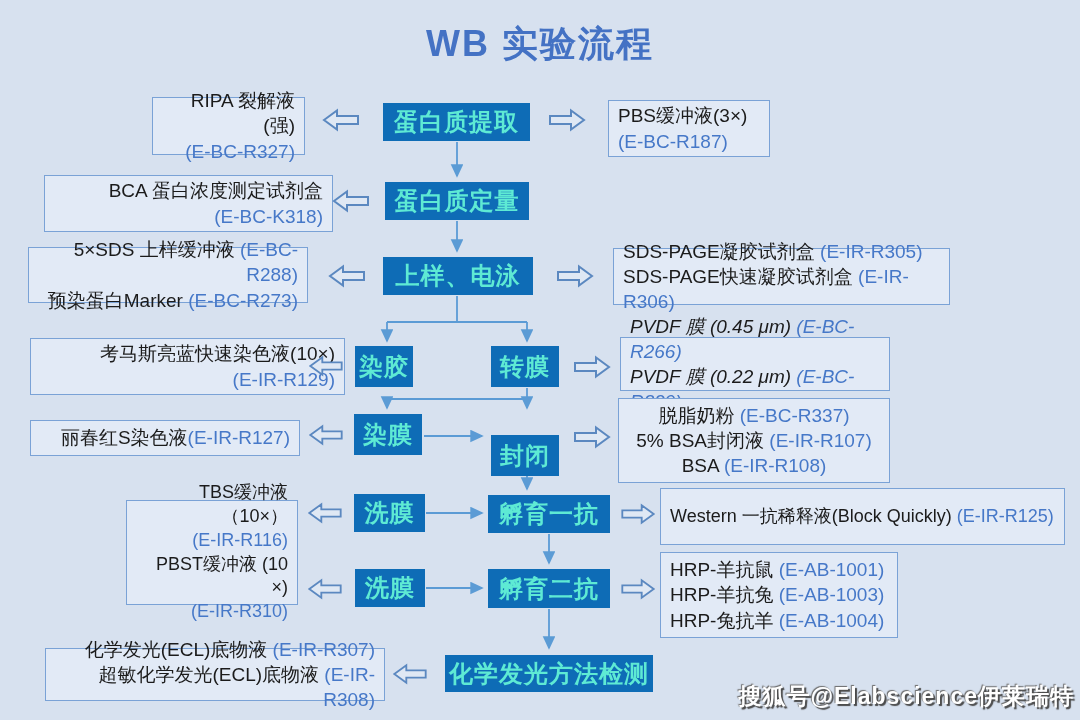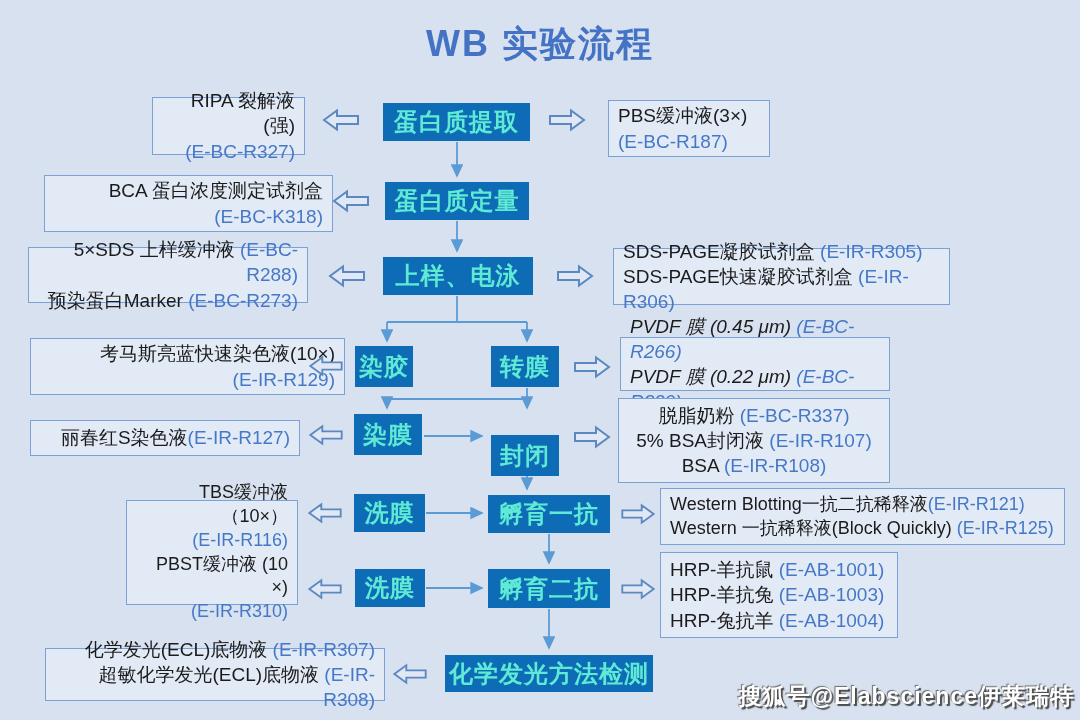--- a/index.html
+++ b/index.html
@@ -147,21 +147,20 @@
   </div>
 
   <div class="rbox al-right fs18" style="left:126px;top:500px;width:172px;height:105px;">
     <div><span>TBS缓冲液（10×）</span></div>
     <div><span class="code">(E-IR-R116)</span></div>
     <div><span>PBST缓冲液 (10 ×)</span></div>
     <div><span class="code">(E-IR-R310)</span></div>
   </div>
 
   <div class="rbox al-left fs18" style="left:660px;top:488px;width:405px;height:57px;">
-    <div><span>Western Blotting一抗二抗稀释液</span><span class="code">(E-IR-R121)</span></div>
     <div><span>Western 一抗稀释液(Block Quickly) </span><span class="code">(E-IR-R125)</span></div>
   </div>
 
   <div class="rbox al-left" style="left:660px;top:552px;width:238px;height:86px;">
     <div><span>HRP-羊抗鼠 </span><span class="code">(E-AB-1001)</span></div>
     <div><span>HRP-羊抗兔 </span><span class="code">(E-AB-1003)</span></div>
     <div><span>HRP-兔抗羊 </span><span class="code">(E-AB-1004)</span></div>
   </div>
 
   <div class="rbox al-right" style="left:45px;top:648px;width:340px;height:53px;">

